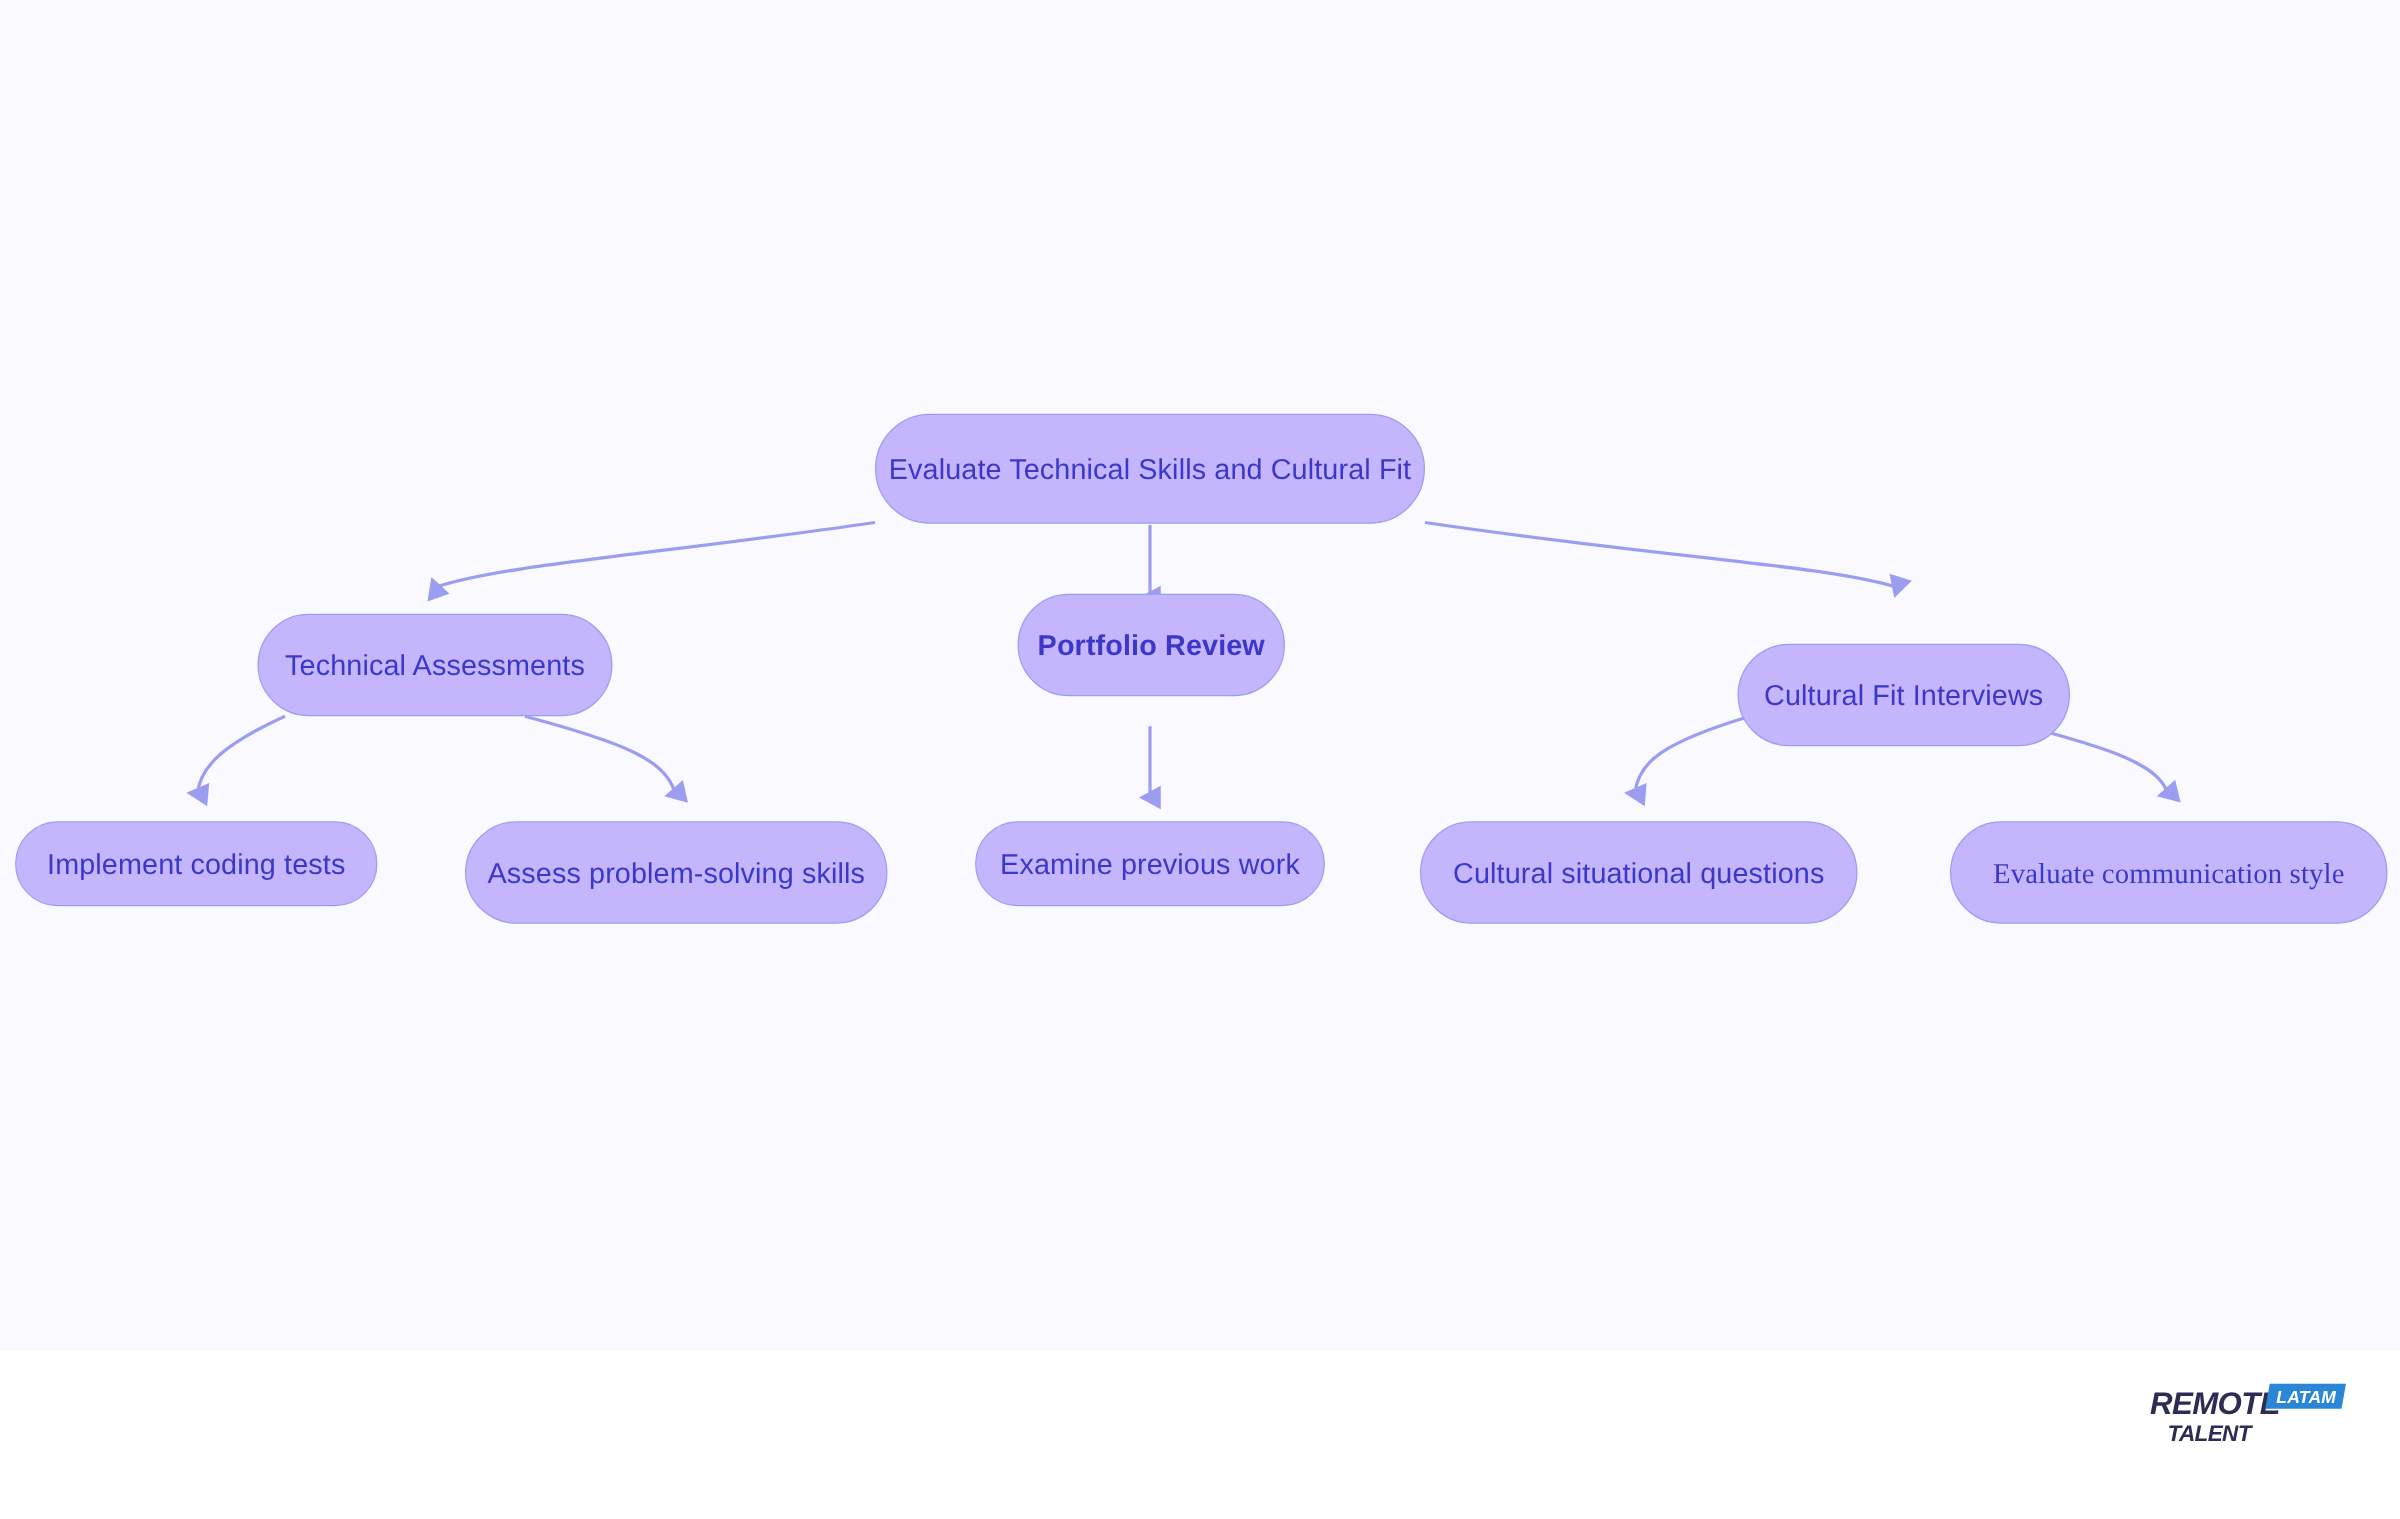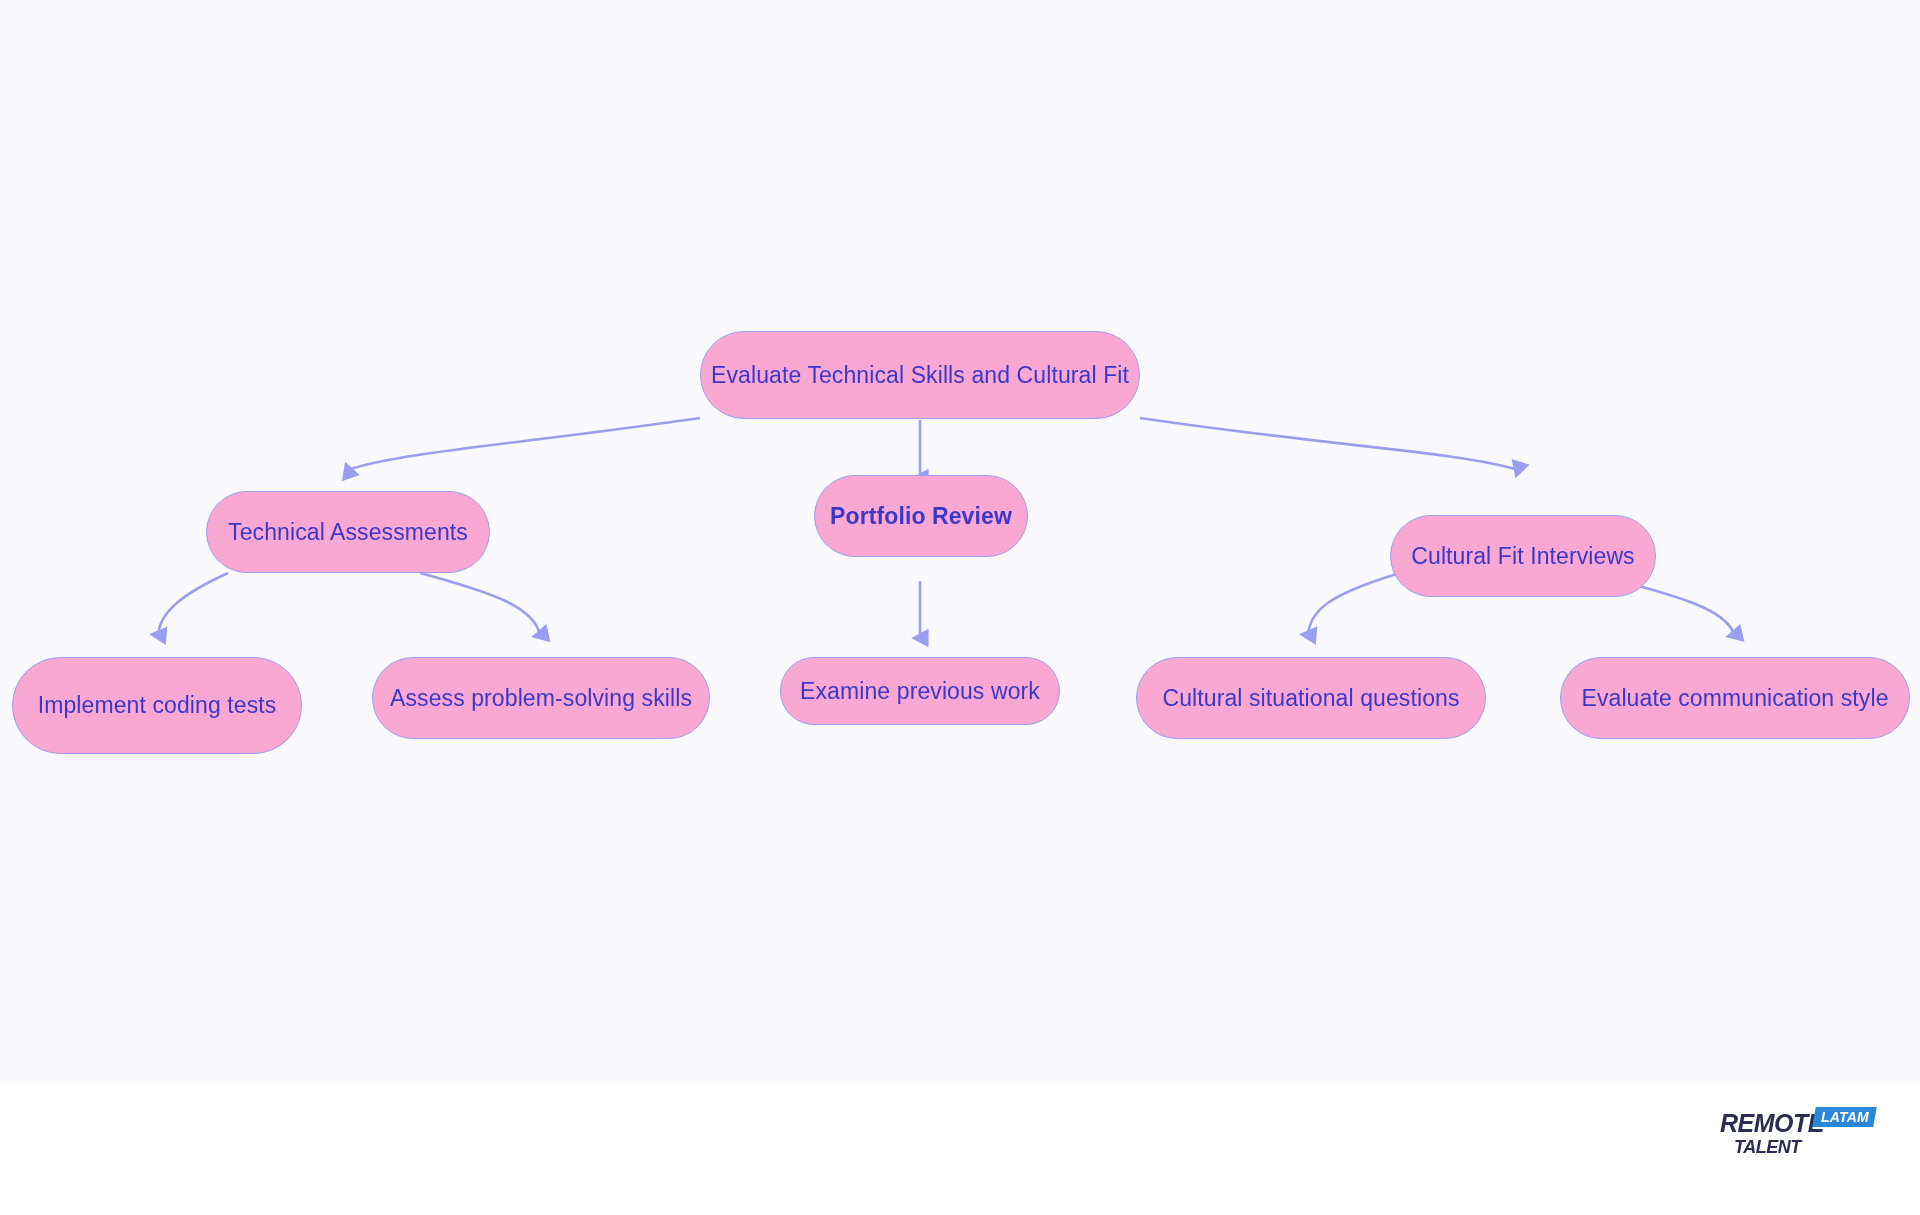--- a/index.html
+++ b/index.html
@@ -36,21 +36,21 @@
     top: 0;
     width: 1920px;
     height: 1081px;
     pointer-events: none;
   }
 
   
   .node {
     position: absolute;
     box-sizing: border-box;
-    background: #f9a8d4;
+    background: #c4b5fd;
     border: 1.6px solid #9b9ef0;
     border-radius: 999px;
     color: #3b38c9;
     display: flex;
     align-items: center;
     justify-content: center;
     text-align: center;
     white-space: nowrap;
     letter-spacing: 0.1px;
     user-select: none;
@@ -160,37 +160,37 @@
     </div>
 
     <div class="node level-1" style="left:814px; top:475px; width:214px; height:82px;font-weight:bold;">
       <span class="node-label">Portfolio Review</span>
     </div>
 
     <div class="node level-1" style="left:1390px; top:515px; width:266px; height:82px;">
       <span class="node-label">Cultural Fit Interviews</span>
     </div>
 
-    <div class="node level-2" style="left:12px; top:657px; width:290px; height:97px;">
+    <div class="node level-2" style="left:12px; top:657px; width:290px; height:68px;">
       <span class="node-label">Implement coding tests</span>
     </div>
 
     <div class="node level-2" style="left:372px; top:657px; width:338px; height:82px;">
       <span class="node-label">Assess problem-solving skills</span>
     </div>
 
     <div class="node level-2" style="left:780px; top:657px; width:280px; height:68px;">
       <span class="node-label">Examine previous work</span>
     </div>
 
     <div class="node level-2" style="left:1136px; top:657px; width:350px; height:82px;">
       <span class="node-label">Cultural situational questions</span>
     </div>
 
-    <div class="node level-2" style="left:1560px; top:657px; width:350px; height:82px;">
+    <div class="node level-2" style="left:1560px; top:657px; width:350px; height:82px;font-family:Liberation Serif, serif;">
       <span class="node-label">Evaluate communication style</span>
     </div>
 
   </div>
 
   <div id="footer">
     <div id="logo">
       <span class="logo-line logo-remote">REMOTE</span>
       <span class="logo-latam"><span>LATAM</span></span>
       <span class="logo-line logo-talent">TALENT</span>

